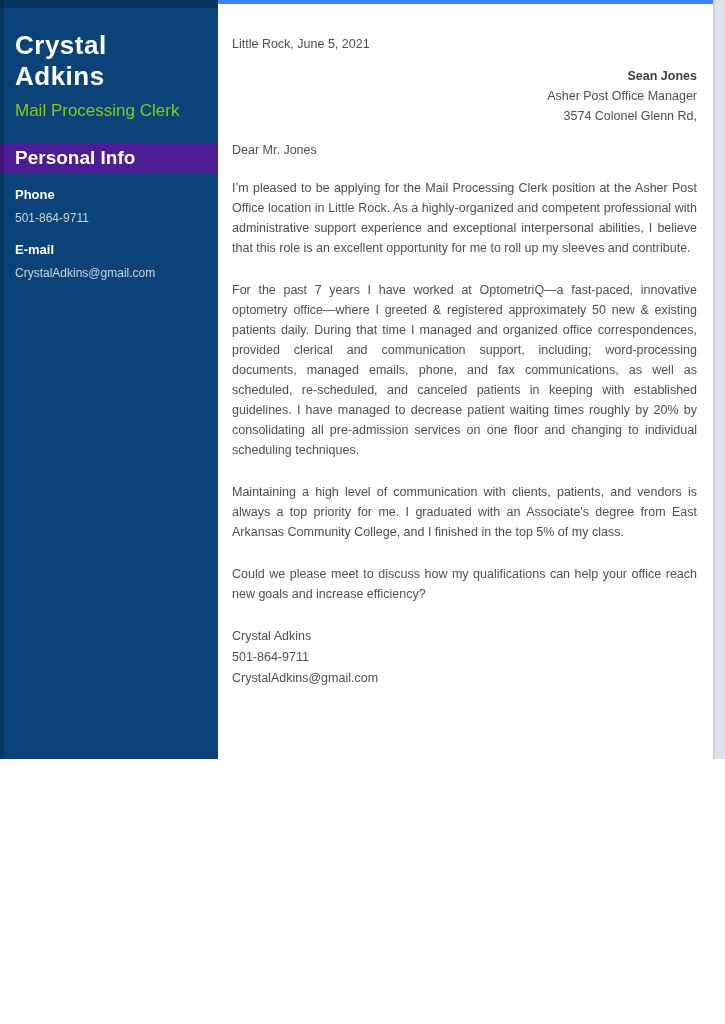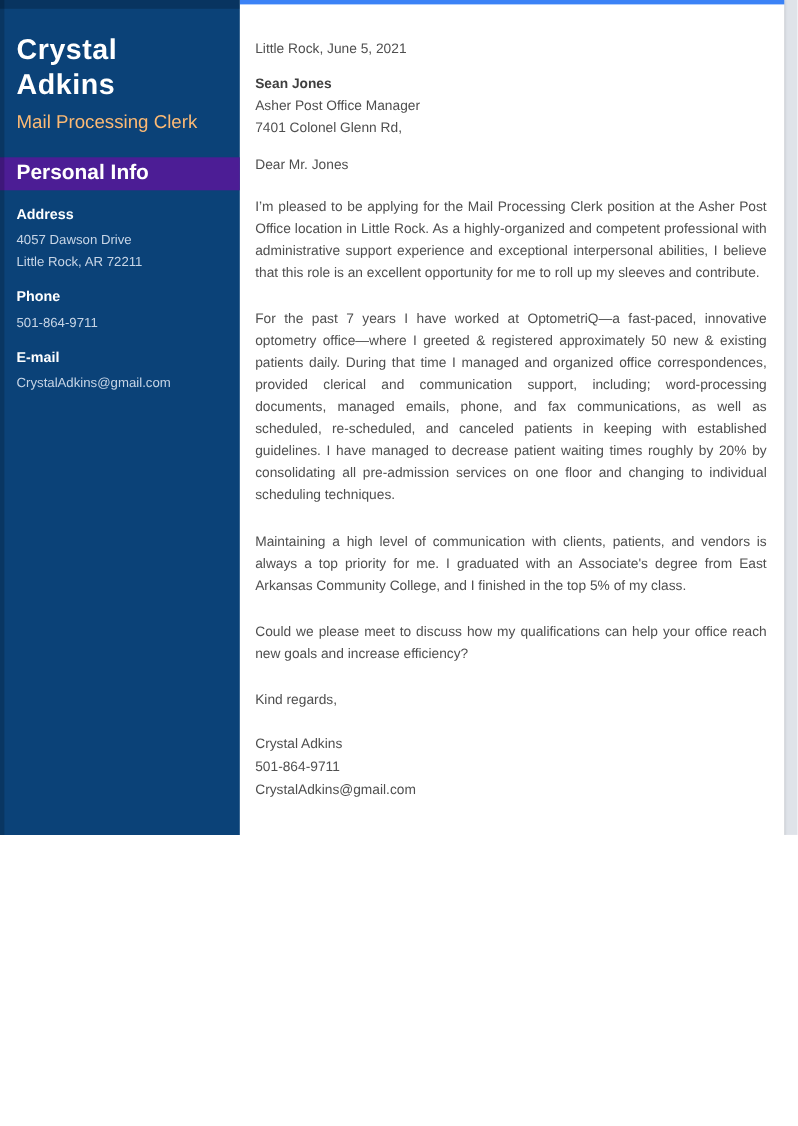--- a/index.html
+++ b/index.html
@@ -53,21 +53,21 @@
     margin: 30px 15px 0 15px;
     font-size: 26px;
     font-weight: bold;
     letter-spacing: 0.5px;
     color: #ffffff;
   }
   .sidebar-job {
     margin: 9px 15px 0 15px;
     font-size: 17px;
     font-weight: 400;
-    color: #fdba74;
+    color: #84cc16;
   }
   .info-band {
     margin-top: 22px;
     height: 30px;
     line-height: 30px;
     padding-left: 15px;
     background: #4c1d95;
     font-size: 19px;
     font-weight: bold;
     color: #ffffff;
@@ -98,20 +98,21 @@
   }
   .date-line {
     margin-bottom: 12px;
   }
   .recipient-name {
     font-weight: bold;
     color: #3f3f3f;
   }
   .recipient-block {
     margin-bottom: 14px;
+    text-align: right;
   }
   .greeting {
     margin-bottom: 18px;
   }
   .letter p.body-par {
     margin: 0 0 22px 0;
     text-align: justify;
   }
   .closing {
     margin: 0 0 20px 0;
@@ -125,54 +126,48 @@
 
 <div class="canvas">
   <div class="page">
 
     <div class="sidebar">
       <div class="sidebar-name">Crystal Adkins</div>
       <div class="sidebar-job">Mail Processing Clerk</div>
 
       <div class="info-band">Personal Info</div>
 
-      <div class="field-group">
-        <div class="field-label">Address</div>
-        <div class="field-value">4057 Dawson Drive</div>
-        <div class="field-value">Little Rock, AR 72211</div>
-      </div>
 
       <div class="field-group">
         <div class="field-label">Phone</div>
         <div class="field-value">501-864-9711</div>
       </div>
 
       <div class="field-group">
         <div class="field-label">E-mail</div>
         <div class="field-value">CrystalAdkins@gmail.com</div>
       </div>
     </div>
 
     <div class="letter">
       <div class="date-line">Little Rock, June 5, 2021</div>
 
       <div class="recipient-block">
         <div class="recipient-name">Sean Jones</div>
         <div>Asher Post Office Manager</div>
-        <div>7401 Colonel Glenn Rd,</div>
+        <div>3574 Colonel Glenn Rd,</div>
       </div>
 
       <div class="greeting">Dear Mr. Jones</div>
 
       <p class="body-par">I’m pleased to be applying for the Mail Processing Clerk position at the Asher Post Office location in Little Rock. As a highly-organized and competent professional with administrative support experience and exceptional interpersonal abilities, I believe that this role is an excellent opportunity for me to roll up my sleeves and contribute.</p>
       <p class="body-par">For the past 7 years I have worked at OptometriQ—a fast-paced, innovative optometry office—where I greeted &amp; registered approximately 50 new &amp; existing patients daily. During that time I managed and organized office correspondences, provided clerical and communication support, including; word-processing documents, managed emails, phone, and fax communications, as well as scheduled, re-scheduled, and canceled patients in keeping with established guidelines. I have managed to decrease patient waiting times roughly by 20% by consolidating all pre-admission services on one floor and changing to individual scheduling techniques.</p>
       <p class="body-par">Maintaining a high level of communication with clients, patients, and vendors is always a top priority for me. I graduated with an Associate's degree from East Arkansas Community College, and I finished in the top 5% of my class.</p>
       <p class="body-par">Could we please meet to discuss how my qualifications can help your office reach new goals and increase efficiency?</p>
 
-      <div class="closing">Kind regards,</div>
 
       <div class="signature">
         <div>Crystal Adkins</div>
         <div>501-864-9711</div>
         <div>CrystalAdkins@gmail.com</div>
       </div>
     </div>
 
   </div>
 </div>

